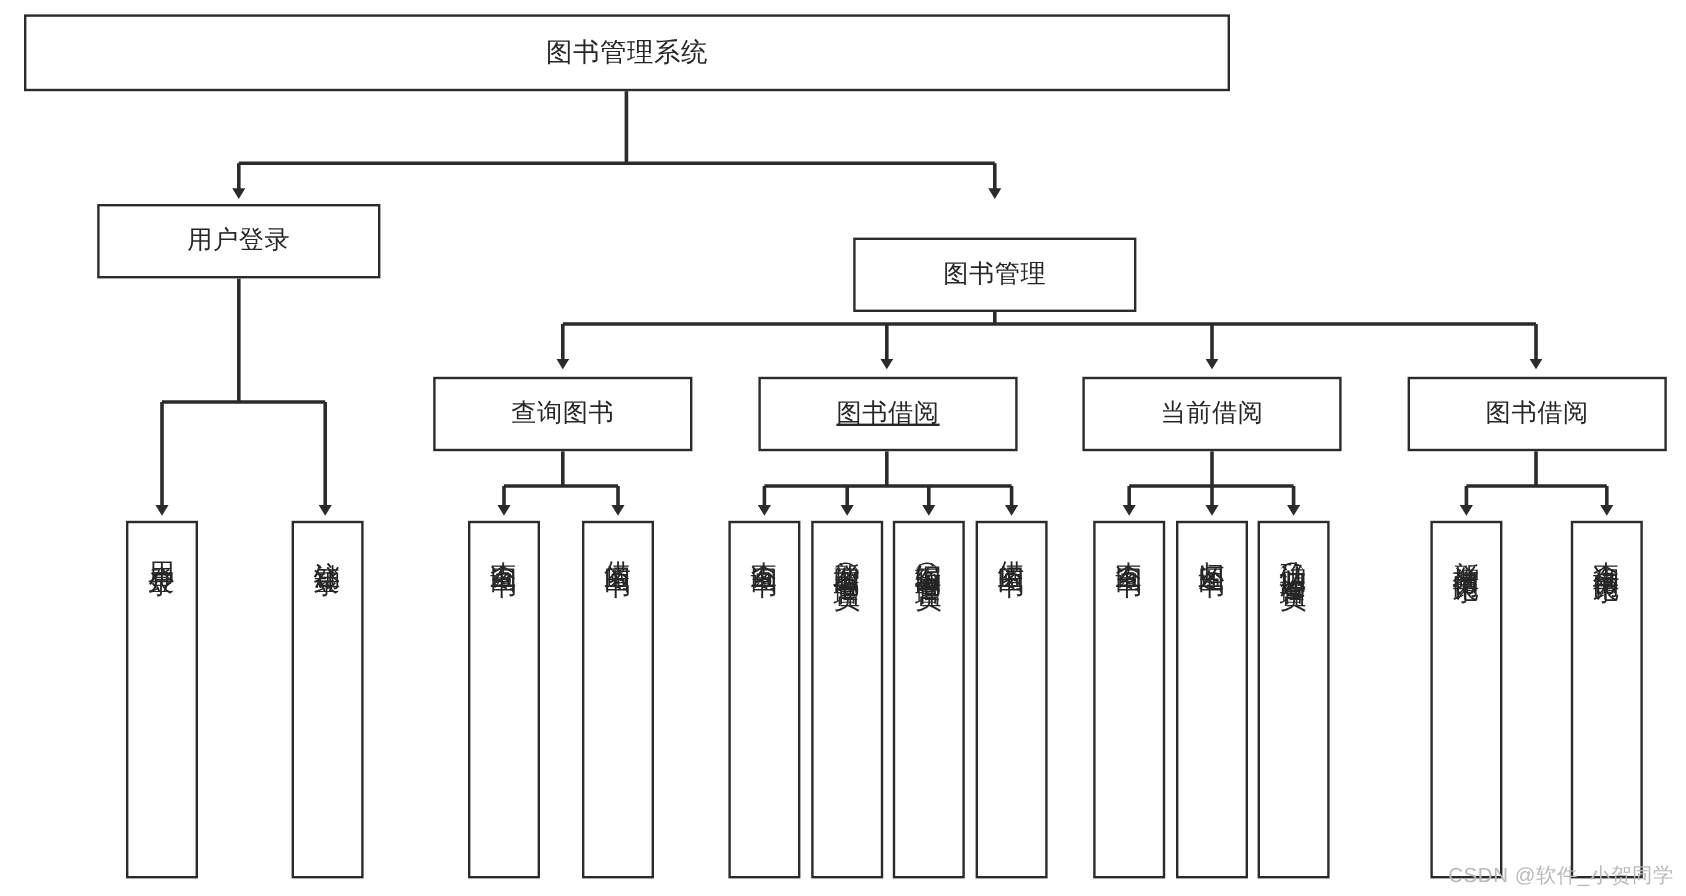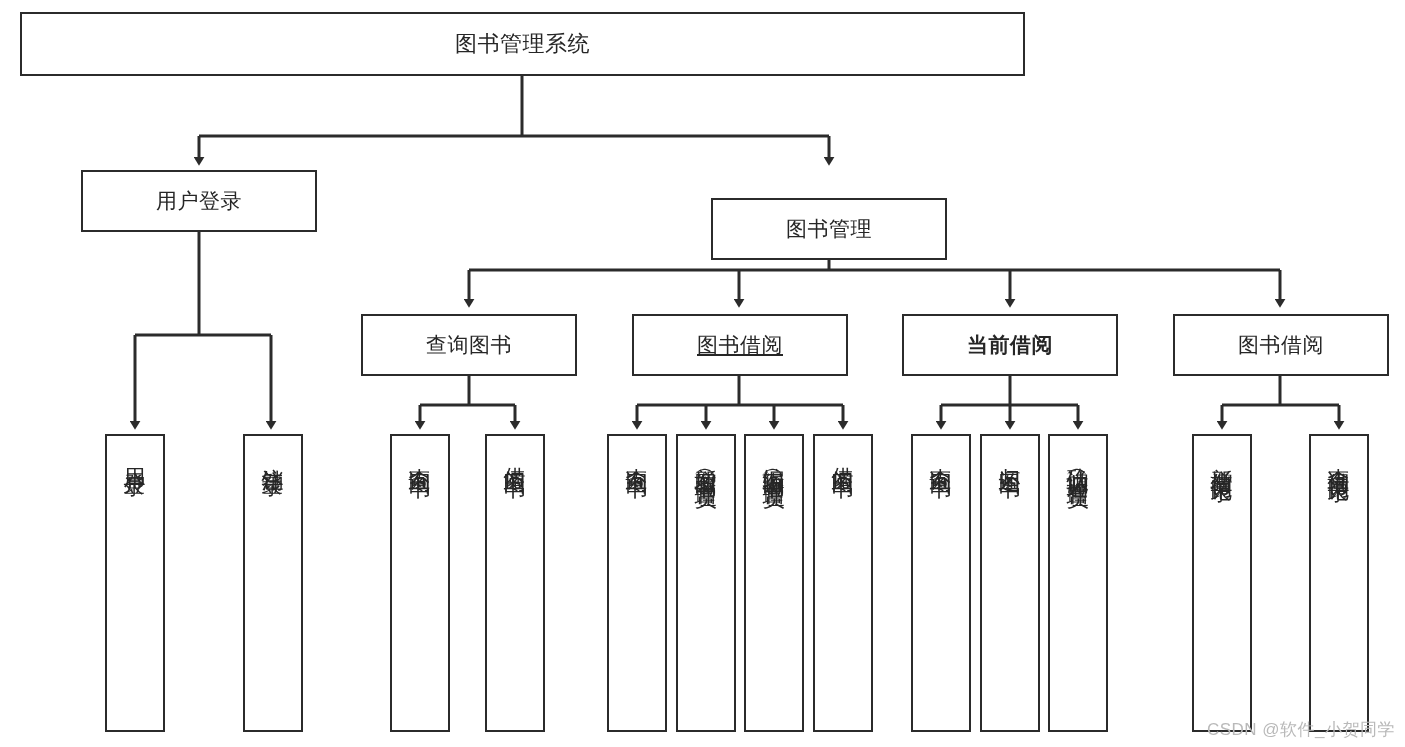--- a/index.html
+++ b/index.html
@@ -139,21 +139,21 @@
   <div class="node h" style="left:711px; top:170px; width:236px; height:62px;margin-top:28px;">
     <span class="cap">图书管理</span>
   </div>
 
   <div class="node h" style="left:361px; top:314px; width:216px; height:62px;">
     <span class="cap">查询图书</span>
   </div>
   <div class="node h" style="left:632px; top:314px; width:216px; height:62px;text-decoration:underline;">
     <span class="cap">图书借阅</span>
   </div>
-  <div class="node h" style="left:902px; top:314px; width:216px; height:62px;font-weight:bold;">
+  <div class="node h" style="left:902px; top:314px; width:216px; height:62px;">
     <span class="cap">当前借阅</span>
   </div>
   <div class="node h" style="left:1173px; top:314px; width:216px; height:62px;">
     <span class="cap">图书借阅</span>
   </div>
 
   <div class="node v" style="left:105px; top:434px; width:60px; height:298px;">
     <span class="cap">用户登录</span>
   </div>
   <div class="node v" style="left:243px; top:434px; width:60px; height:298px;">

